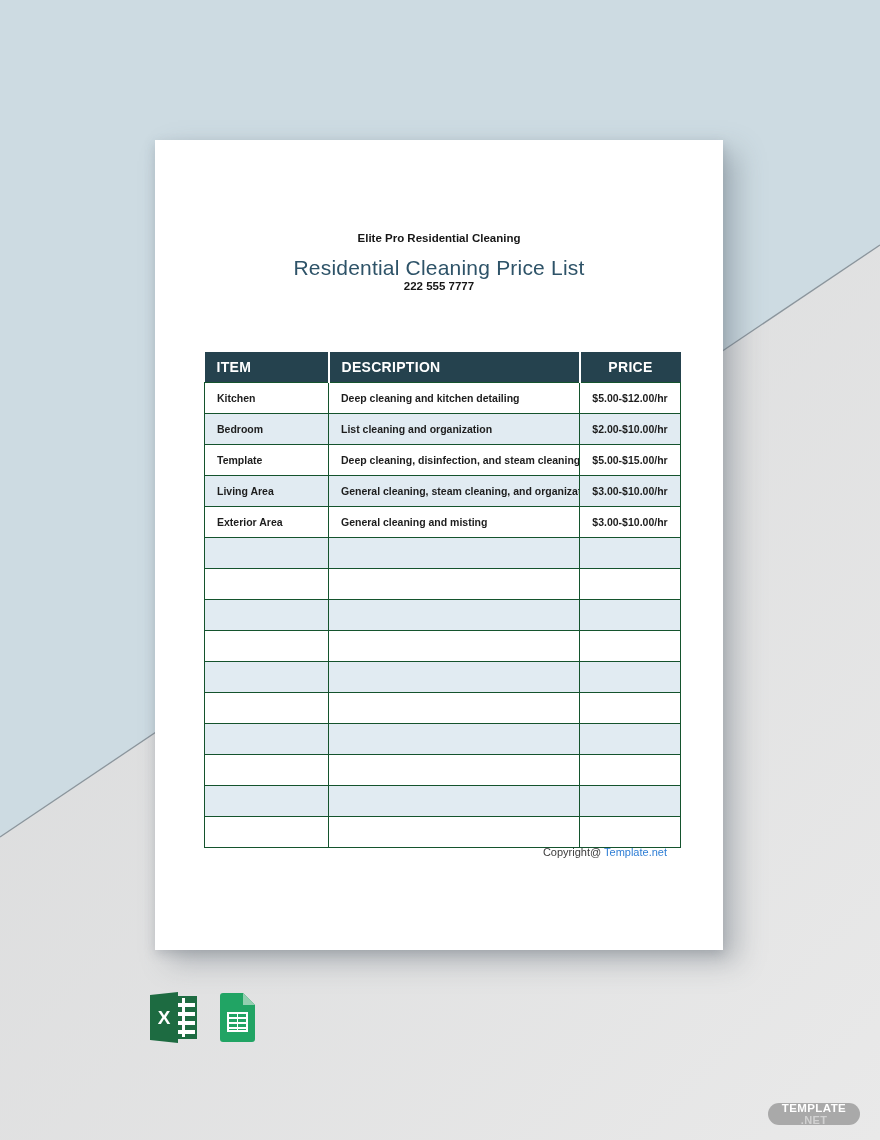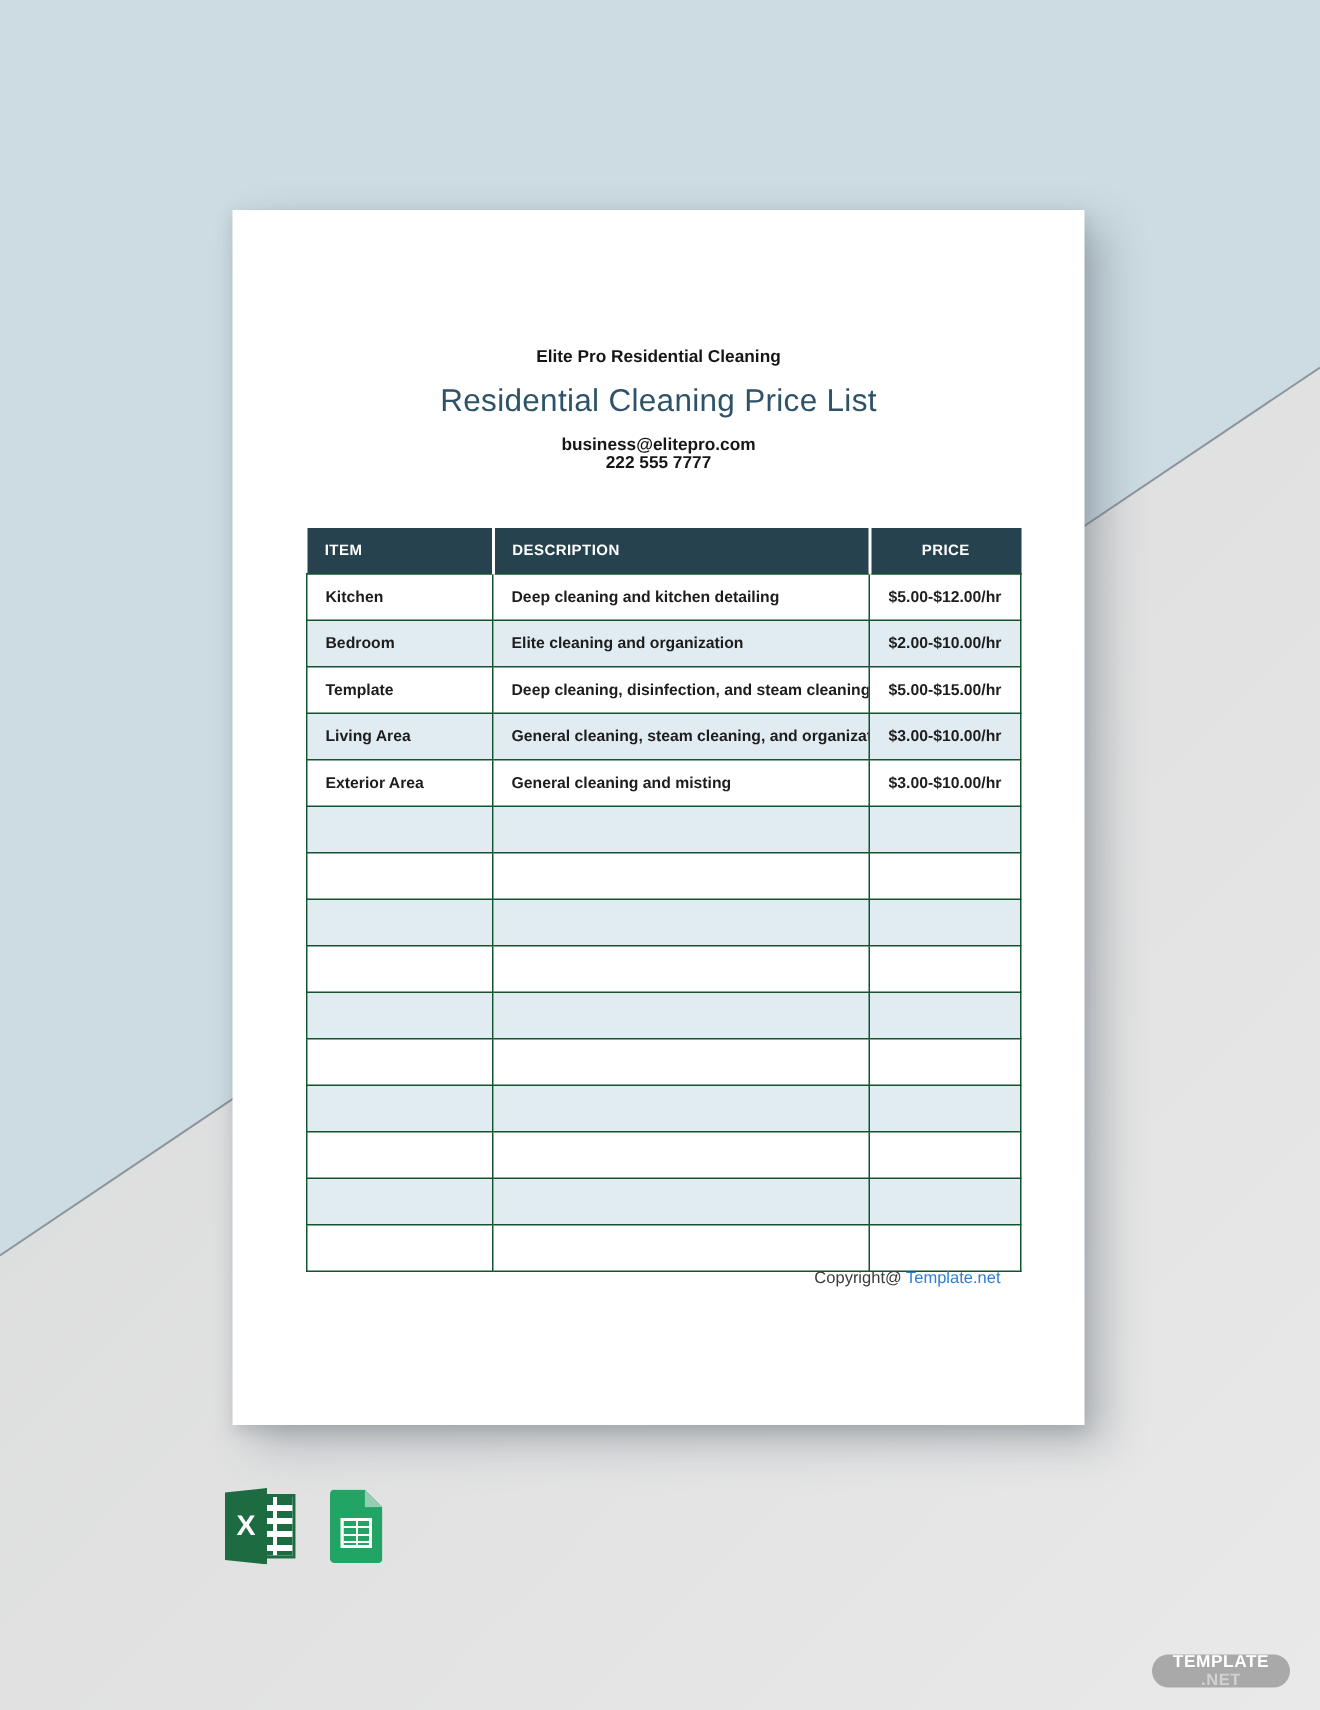--- a/index.html
+++ b/index.html
@@ -64,21 +64,21 @@
     width: 476px;
     border-collapse: collapse;
     table-layout: fixed;
   }
   .price-table col.c-item { width: 124px; }
   .price-table col.c-desc { width: 251px; }
   .price-table col.c-price { width: 101px; }
   .price-table th {
     background: #25424e;
     color: #ffffff;
-    font-size: 10px;
+    font-size: 14px;
     font-weight: bold;
     letter-spacing: 0.3px;
     height: 30px;
     padding: 0 0 0 12px;
     text-align: left;
     border-right: 2px solid #ffffff;
   }
   .price-table th:last-child { border-right: none; text-align: center; padding: 0; }
   .price-table td {
     height: 30px;
@@ -225,21 +225,20 @@
     <polygon points="0,837 880,245 880,1140 0,1140" fill="url(#grayGrad)"></polygon>
     <line x1="0" y1="837" x2="880" y2="245" stroke="#8b959c" stroke-width="1.3"></line>
   </svg>
 
   <div class="page">
 
     <div class="company-name">Elite Pro Residential Cleaning</div>
 
     <h1 class="doc-title">Residential Cleaning Price List</h1>
 
-    <div class="contact-email">business@elitepro.com</div>
 
     <div class="contact-phone">222 555 7777</div>
 
     <table class="price-table">
       <colgroup>
         <col class="c-item">
           <col class="c-desc">
           <col class="c-price">
       </colgroup>
       <thead>
@@ -250,21 +249,21 @@
         </tr>
       </thead>
       <tbody>
           <tr>
             <td class="item-cell">Kitchen</td>
             <td class="desc-cell">Deep cleaning and kitchen detailing</td>
             <td class="price-cell">$5.00-$12.00/hr</td>
           </tr>
           <tr>
             <td class="item-cell">Bedroom</td>
-            <td class="desc-cell">Elite cleaning and organization</td>
+            <td class="desc-cell">List cleaning and organization</td>
             <td class="price-cell">$2.00-$10.00/hr</td>
           </tr>
           <tr>
             <td class="item-cell">Template</td>
             <td class="desc-cell">Deep cleaning, disinfection, and steam cleaning</td>
             <td class="price-cell">$5.00-$15.00/hr</td>
           </tr>
           <tr>
             <td class="item-cell">Living Area</td>
             <td class="desc-cell">General cleaning, steam cleaning, and organization</td>

